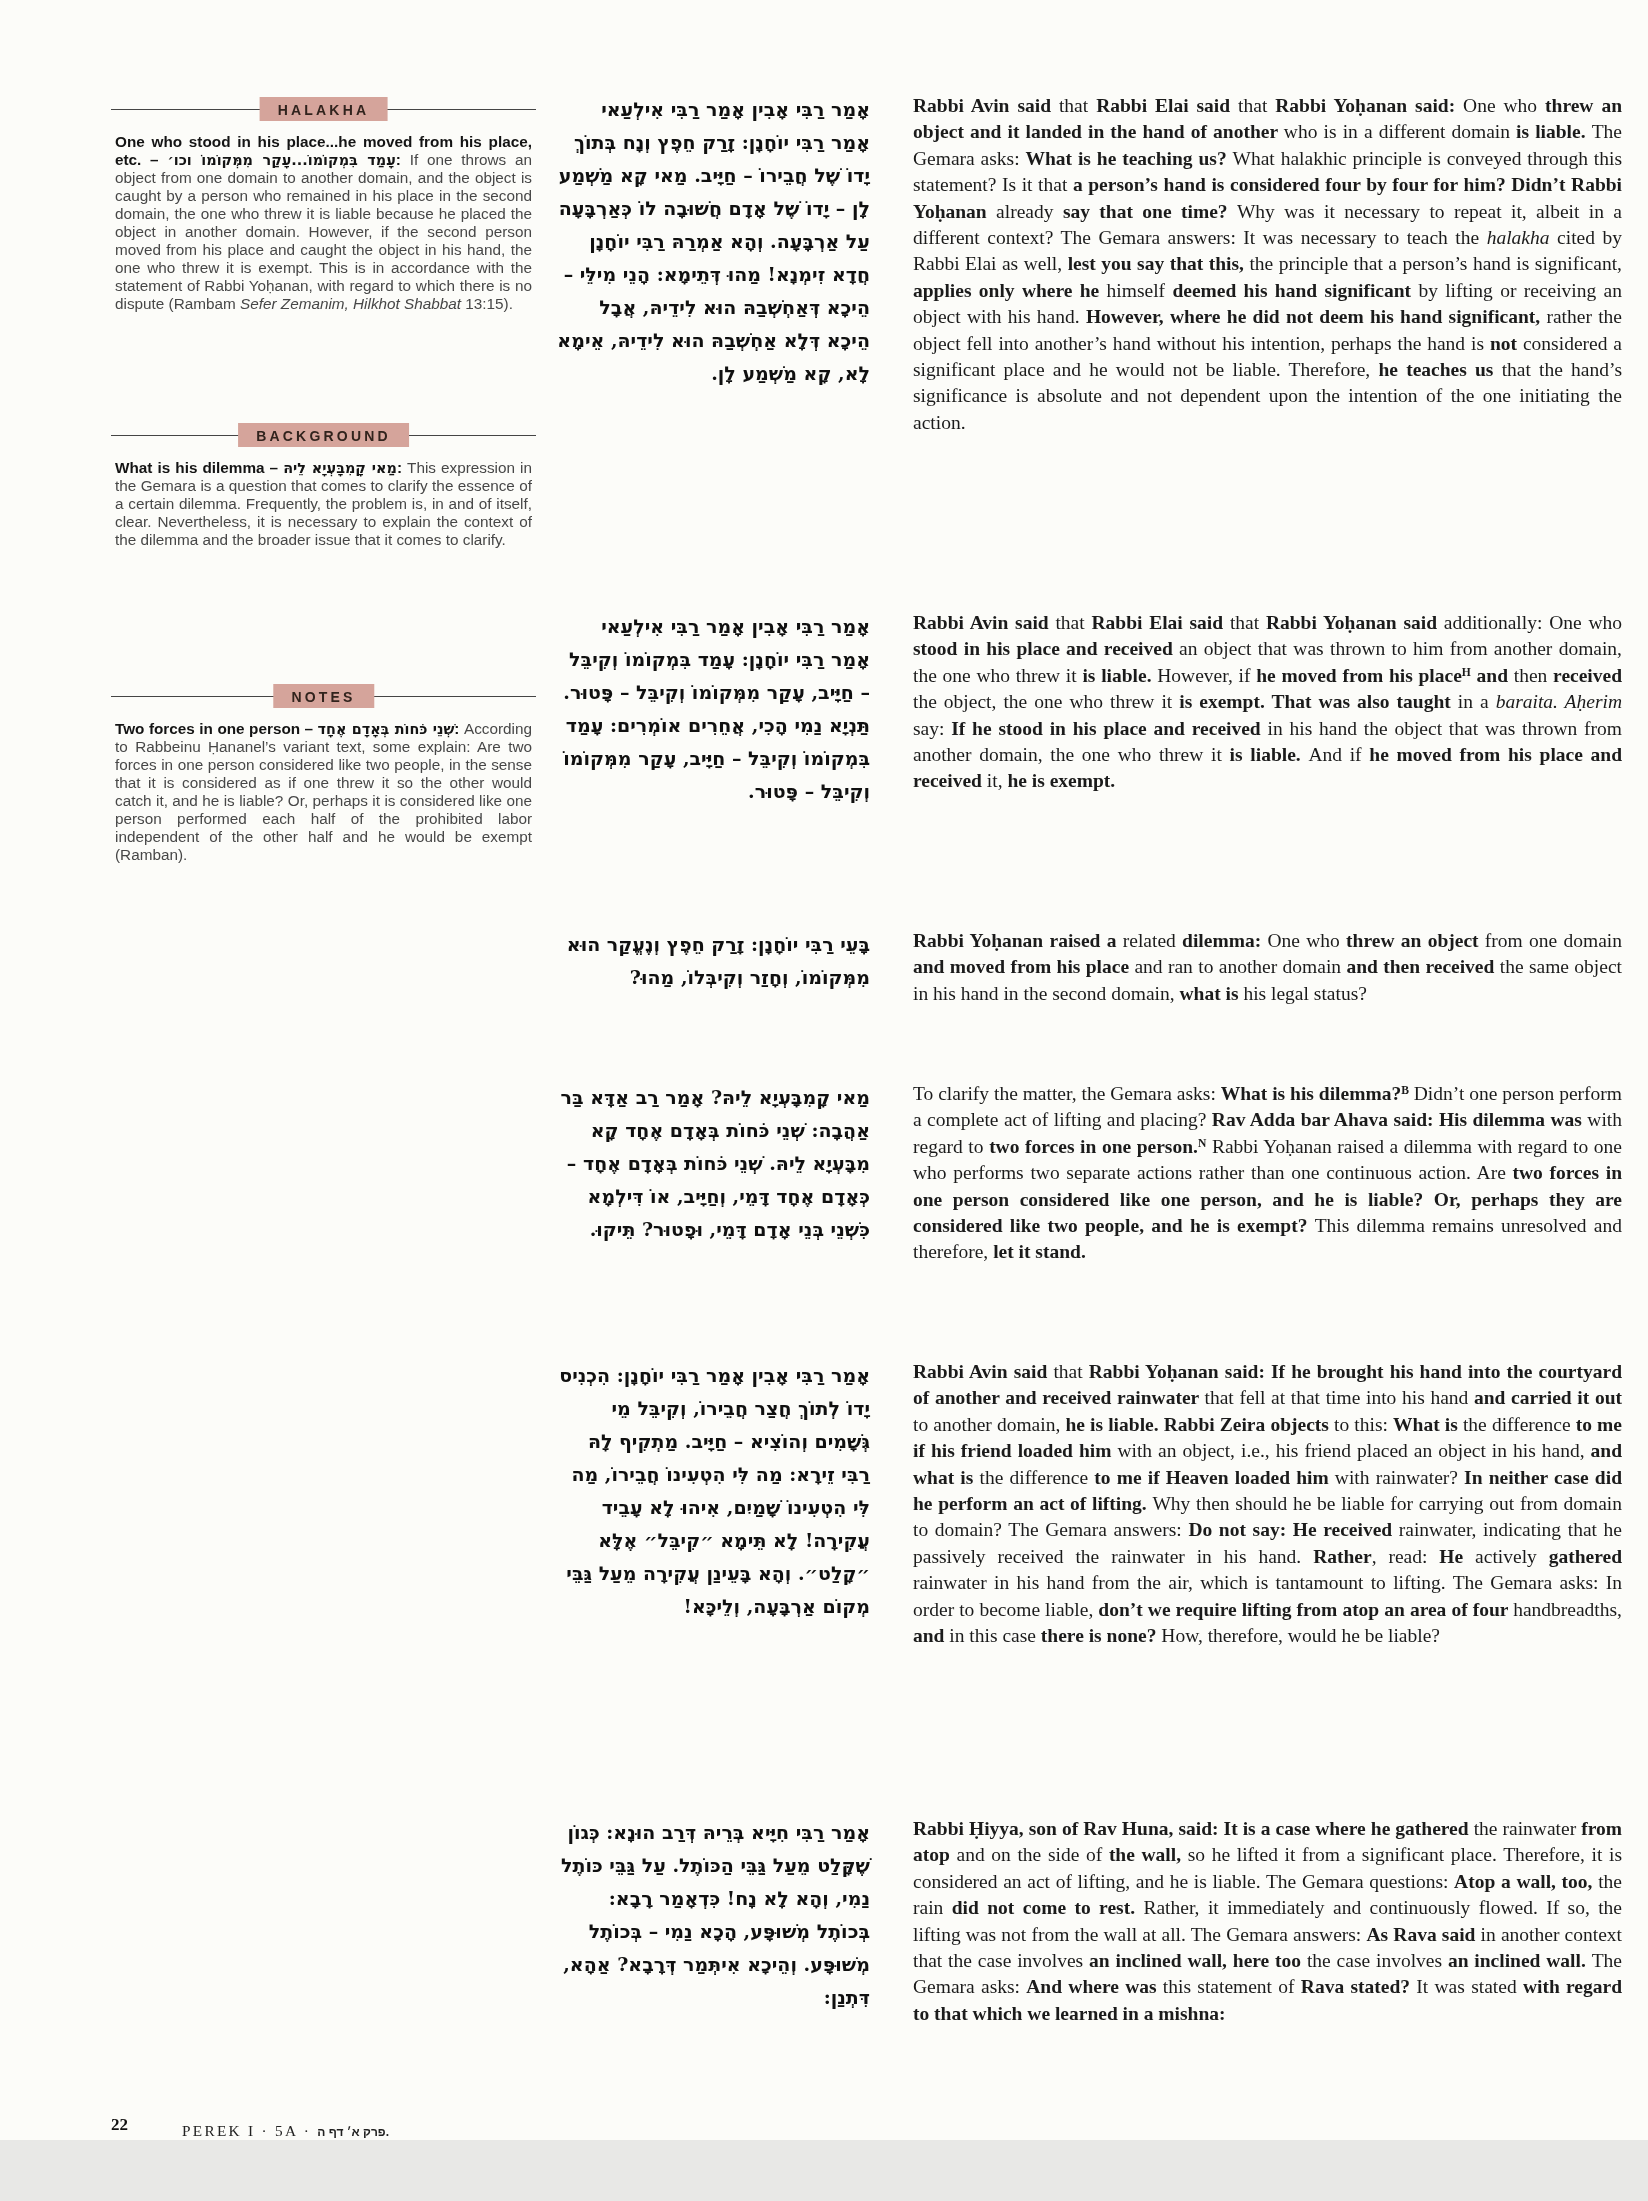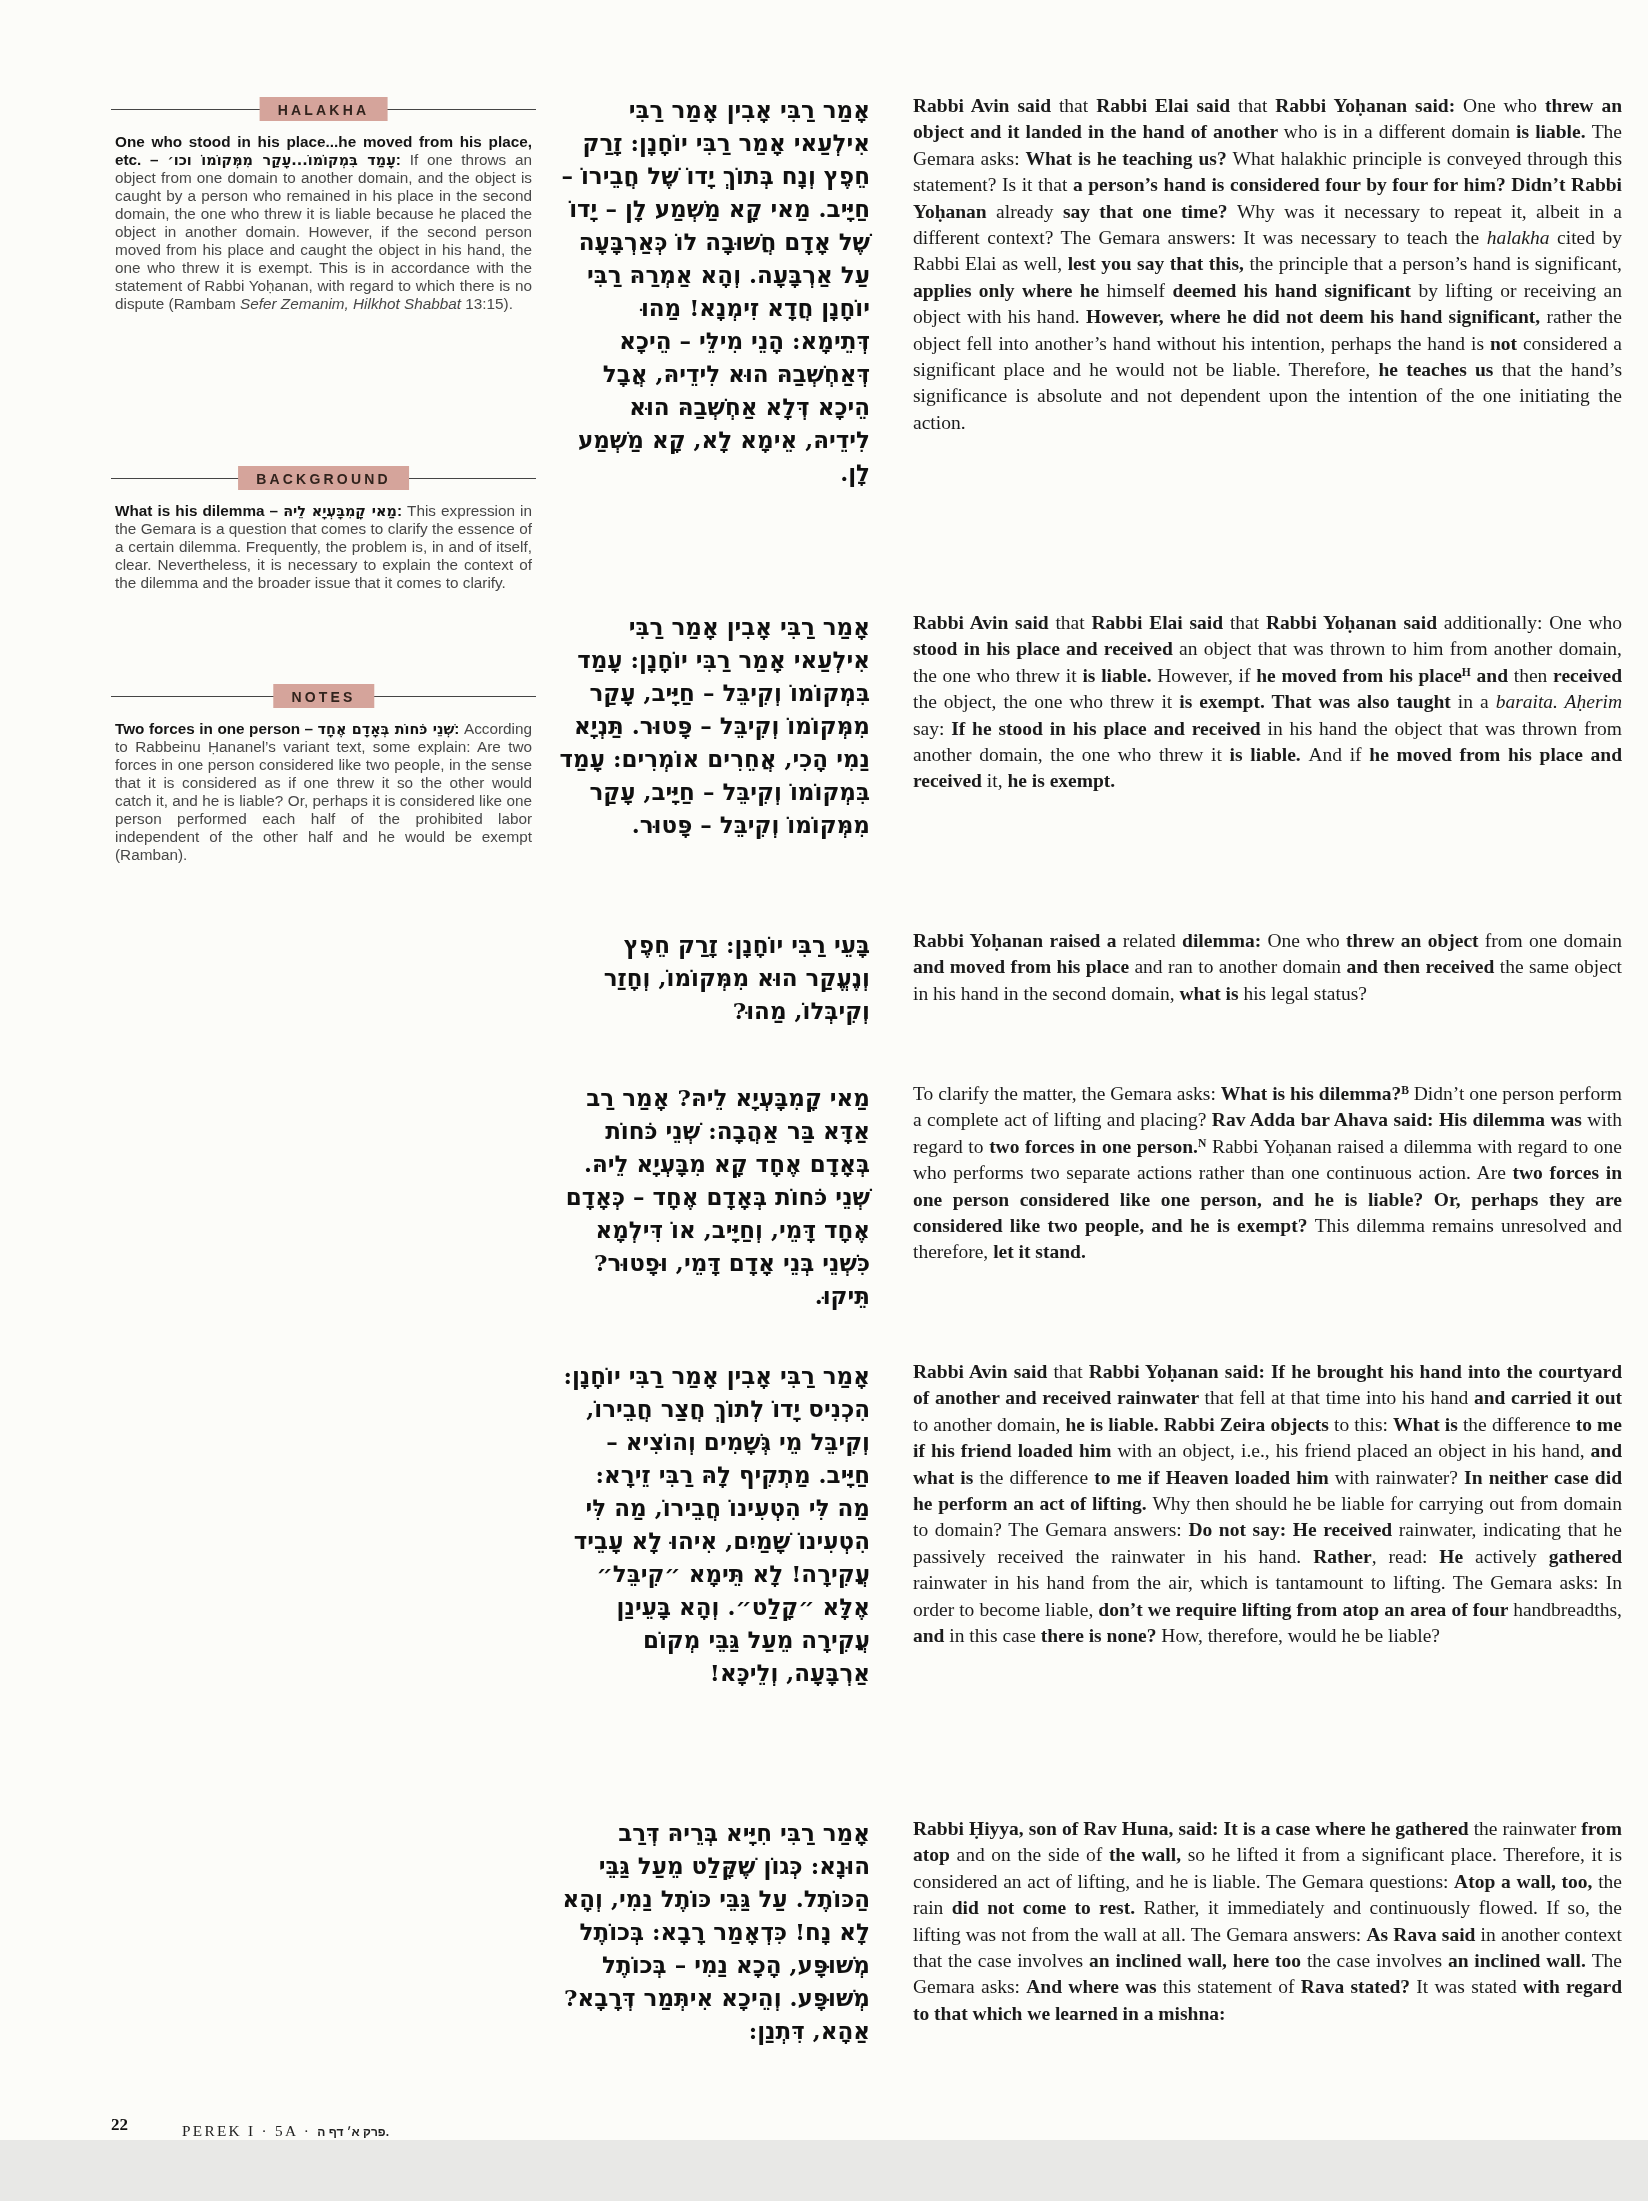--- a/index.html
+++ b/index.html
@@ -34,21 +34,21 @@
   .sidebar-text .s-h{
     font-weight:bold;color:#141414;
     font-family:"DejaVu Sans",sans-serif;font-size:14.4px;
   }
   .sidebar-text .s-i{font-style:italic;}
   
   .heb-block{
     position:absolute;left:557px;width:313px;
     direction:rtl;text-align:right;
     font-family:"DejaVu Serif","DejaVu Sans",serif;
-    font-weight:bold;font-size:23px;line-height:33px;color:#101010;
+    font-weight:bold;font-size:19px;line-height:33px;color:#101010;
   }
   
   .eng-block{
     position:absolute;left:889px;width:709px;
     font-family:"Liberation Serif","DejaVu Serif",serif;
     font-size:19.5px;line-height:26.4px;color:#1b1b1b;
     text-align:justify;
     margin-left:24px;
   }
   .eng-block .s-b{font-weight:bold;}
@@ -80,21 +80,21 @@
   <aside>
 
     <section class="sidebar-section" style="top:97px">
       <div class="section-header">
         <span class="rule"></span>
         <span class="label">HALAKHA</span>
       </div>
       <p class="sidebar-text"><span class="s-bl">One who stood in his place...he moved from his place, etc. – </span><span class="s-h">עָמַד בִּמְקוֹמוֹ...עָקַר מִמְּקוֹמוֹ וכו׳</span><span class="s-bl">: </span><span>If one throws an object from one domain to another domain, and the object is caught by a person who remained in his place in the second domain, the one who threw it is liable because he placed the object in another domain. However, if the second person moved from his place and caught the object in his hand, the one who threw it is exempt. This is in accordance with the statement of Rabbi Yoḥanan, with regard to which there is no dispute (Rambam </span><span class="s-i">Sefer Zemanim, Hilkhot Shabbat </span><span>13:15).</span></p>
     </section>
 
-    <section class="sidebar-section" style="top:466px">
+    <section class="sidebar-section" style="top:423px">
       <div class="section-header">
         <span class="rule"></span>
         <span class="label">BACKGROUND</span>
       </div>
       <p class="sidebar-text"><span class="s-bl">What is his dilemma – </span><span class="s-h">מַאי קָמִבָּעְיָא לֵיהּ</span><span class="s-bl">: </span><span>This expression in the Gemara is a question that comes to clarify the essence of a certain dilemma. Frequently, the problem is, in and of itself, clear. Nevertheless, it is necessary to explain the context of the dilemma and the broader issue that it comes to clarify.</span></p>
     </section>
 
     <section class="sidebar-section" style="top:684px">
       <div class="section-header">
         <span class="rule"></span>

